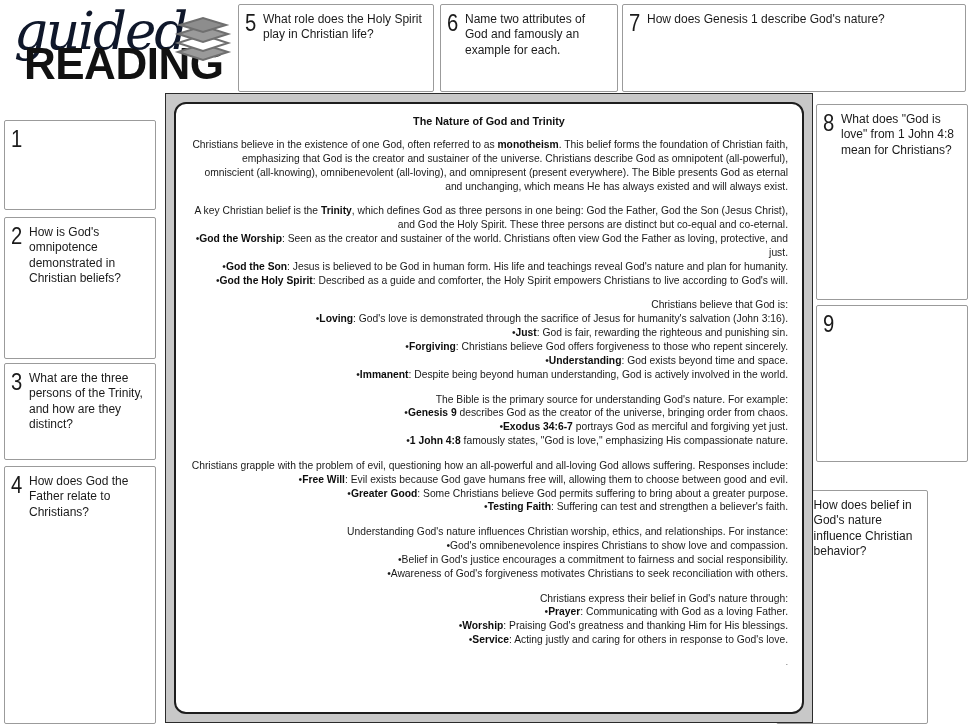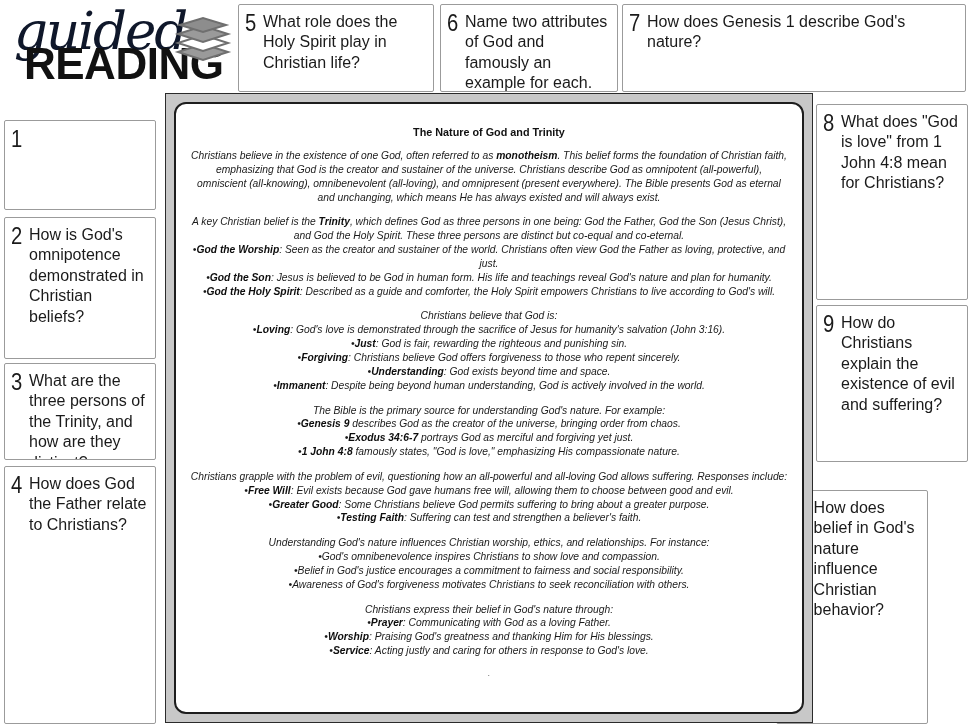--- a/index.html
+++ b/index.html
@@ -77,21 +77,21 @@
     flex: 0 0 auto;
     min-width: 13px;
     text-align: left;
     transform: scaleX(0.88);
     transform-origin: left top;
     margin-top: 1px;
   }
   .qnum.wide { min-width: 24px; }
   .qtext {
     font-family: "Liberation Sans", sans-serif;
-    font-size: 16px;
+    font-size: 12px;
     line-height: 1.28;
     color: #1a1a1a;
     padding-top: 1px;
   }
 
   
   #q1 { left: 4px;  top: 120px; width: 152px; height: 90px; }
   #q2 { left: 4px;  top: 217px; width: 152px; height: 142px; }
   #q3 { left: 4px;  top: 363px; width: 152px; height: 97px; }
   #q4 { left: 4px;  top: 466px; width: 152px; height: 258px; }
@@ -116,37 +116,36 @@
     background: #c8c8c8;
     border: 1px solid #2b2b2b;
     padding: 8px;
   }
   #passage-inner {
     width: 100%;
     height: 100%;
     background: #ffffff;
     border: 2px solid #1d1d1d;
     border-radius: 12px;
-    padding: 22px 14px 8px 14px;
+    padding: 11px 14px 8px 14px;
     overflow: hidden;
   }
   #passage-title {
     text-align: center;
     font-size: 10.8px;
     font-weight: bold;
     color: #111111;
     margin-bottom: 11px;
   }
   .pblock { margin-bottom: 11px; }
   .pline {
     font-size: 10.3px;
     line-height: 1.345;
     color: #1a1a1a;
-    text-align: center;
-    font-style: italic;
+    text-align: right;
   }
   .pline b { font-weight: bold; color: #0d0d0d; }
   .pline.tiny { font-size: 8px; }
 </style>
 </head>
 <body>
 
 <div id="page">
 
   <div id="logo">
@@ -190,21 +189,20 @@
     <div class="qnum">7</div>
     <div class="qtext">How does Genesis 1 describe God's nature?</div>
   </div>
 
   <div class="qbox" id="q8">
     <div class="qnum">8</div>
     <div class="qtext">What does "God is love" from 1 John 4:8 mean for Christians?</div>
   </div>
   <div class="qbox" id="q9">
     <div class="qnum">9</div>
-    <div class="qtext">How do Christians explain the existence of evil and suffering?</div>
   </div>
   <div class="qbox" id="q10">
     <div class="qnum wide">10</div>
     <div class="qtext">How does belief in God's nature influence Christian behavior?</div>
   </div>
 
   <div id="passage-frame">
     <div id="passage-inner">
       <div id="passage-title">The Nature of God and Trinity</div>
       <div id="passage-body">

